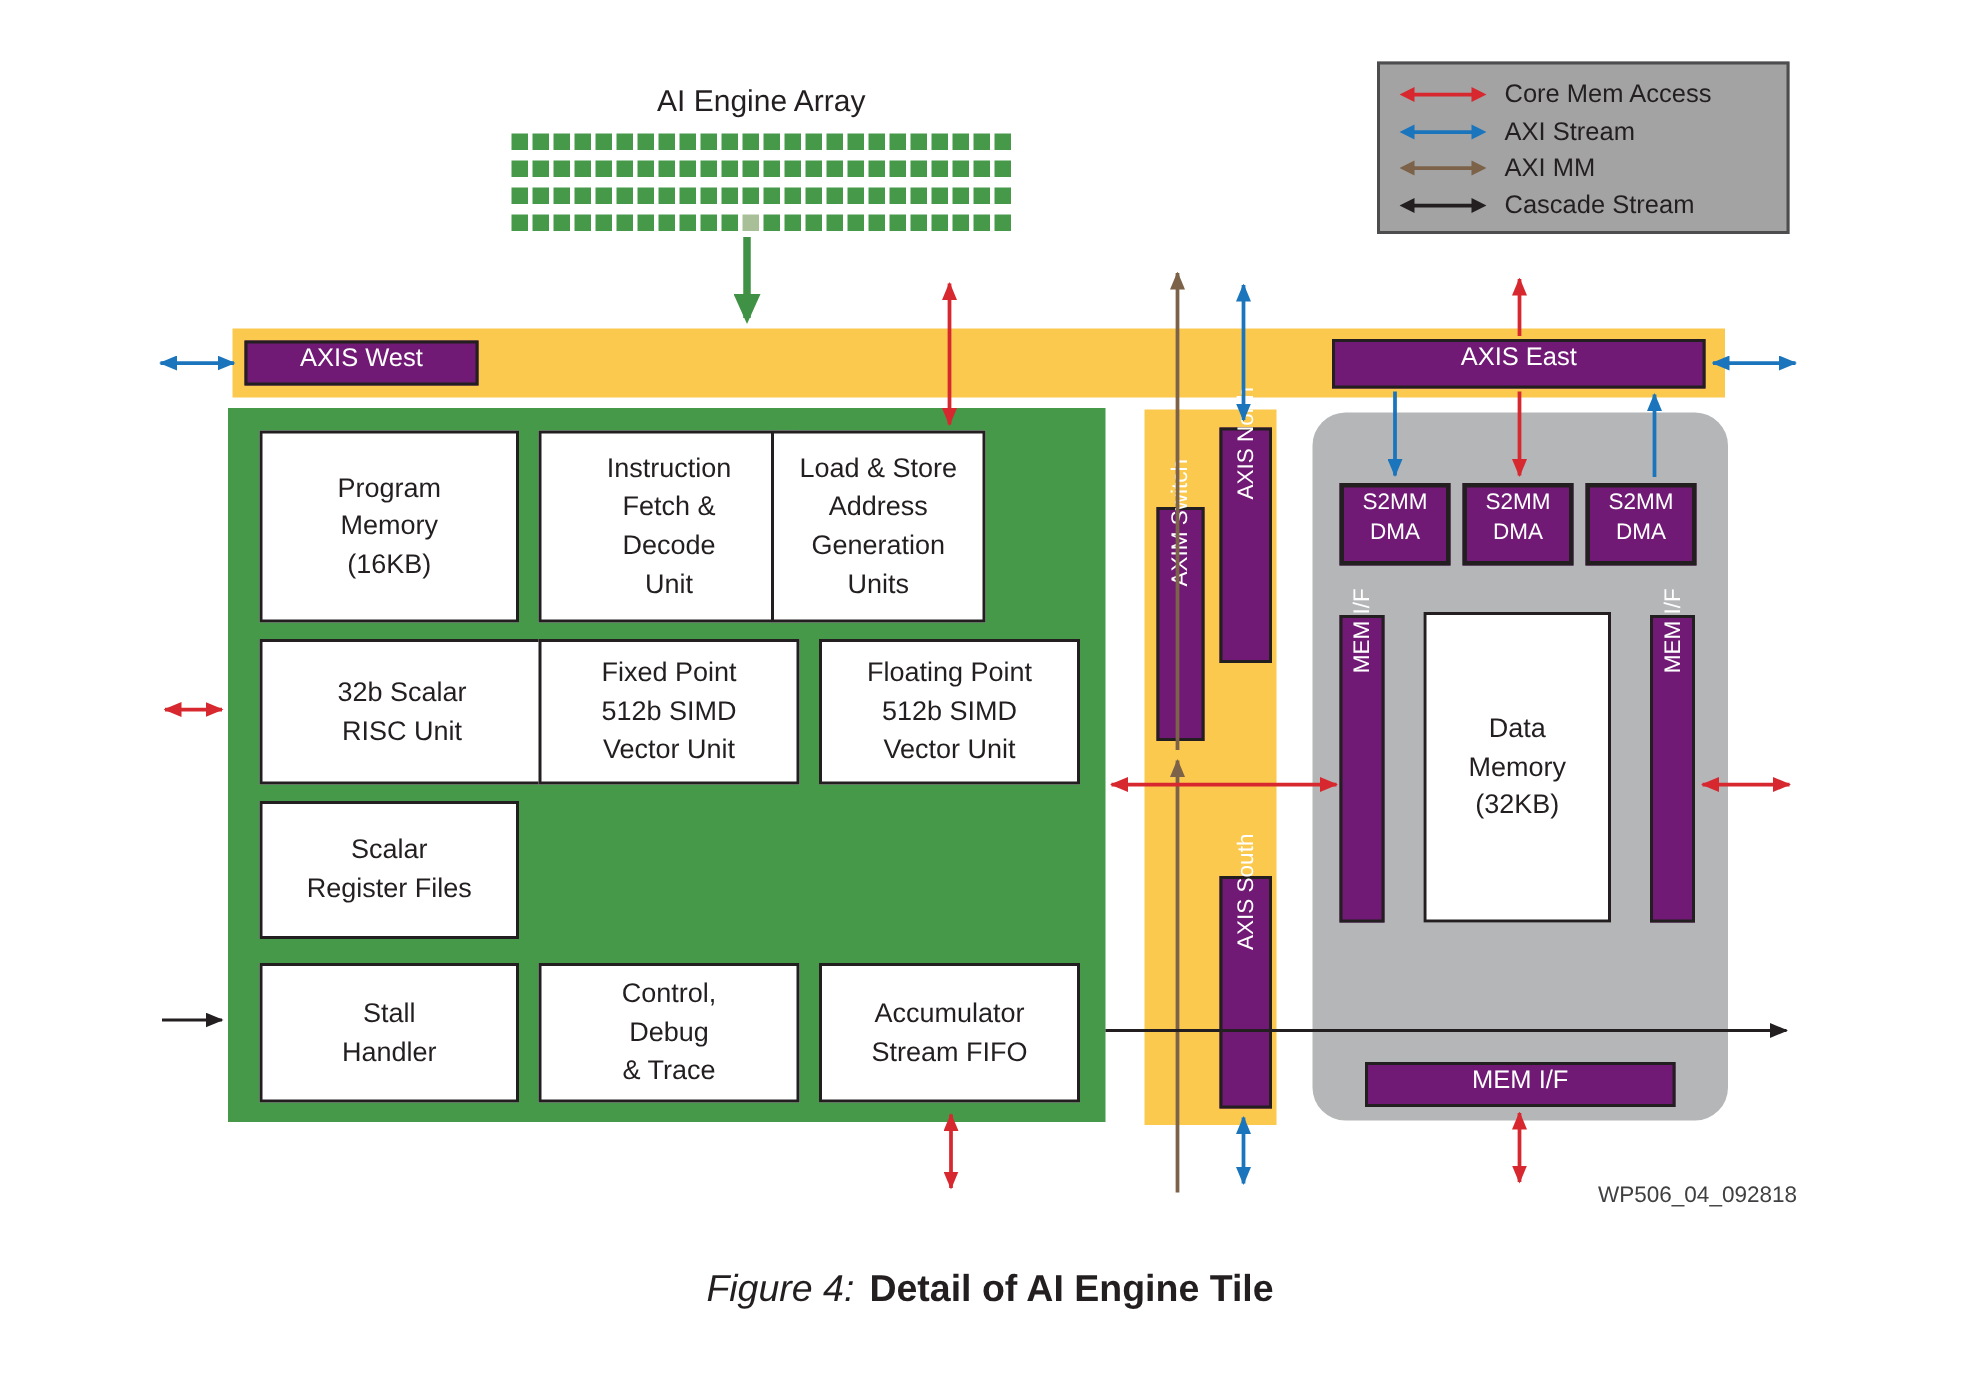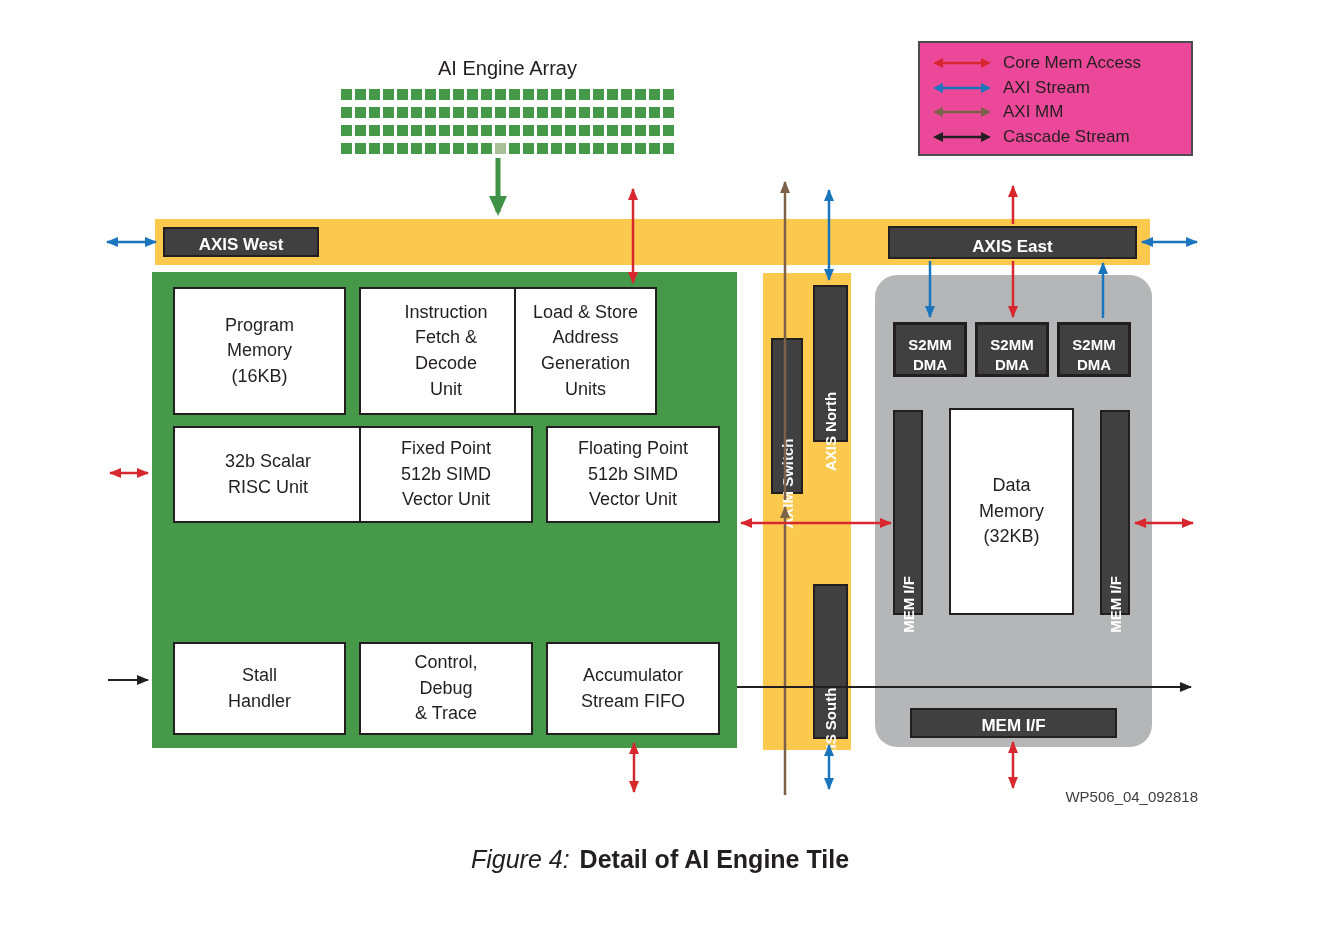--- a/index.html
+++ b/index.html
@@ -11,31 +11,31 @@
   .abs { position:absolute; }
 
   
   .diagram-title { font-size:20px; color:#231f20; }
   .caption { font-size:25px; }
   .caption .fig { font-style:italic; font-weight:normal; }
   .caption .cap { font-weight:bold; margin-left:10px; }
   .doc-id { font-size:15px; color:#404042; }
 
   
-  .legend { border:2px solid #4d4d4f; background:#ec4899; }
+  .legend { border:2px solid #4d4d4f; background:#a3a3a3; }
   .legend-row { display:flex; align-items:center; height:24.5px; padding-left:13px; }
   .legend-label { font-size:17px; margin-left:12px; }
 
   
   .ybar { background:#fcc94f; }
 
   
   .dark-box {
-    background:#404040; border:2.5px solid #231f20; color:#ffffff;
-    font-weight:bold; display:flex; align-items:flex-end; justify-content:center;
+    background:#701a75; border:2.5px solid #231f20; color:#ffffff;
+    font-weight:normal; display:flex; align-items:flex-start; justify-content:center;
     text-align:center; box-sizing:border-box;
   }
   .dark-box.thick { border-width:3px; }
   .vlabel span { transform:rotate(-90deg); white-space:nowrap; display:block; }
 
   
   .green-block { background:#47994a; }
   .gray-block { background:#b5b6b8; border-radius:22px; }
 
   
@@ -232,20 +232,24 @@
     <span data-bind="core.fixed_point">Fixed Point
 512b SIMD
 Vector Unit</span>
   </div>
   <div class="abs white-box" style="left:546px; top:426px; width:174px; height:97px;">
     <span data-bind="core.floating_point">Floating Point
 512b SIMD
 Vector Unit</span>
   </div>
 
+  <div class="abs white-box" style="left:173px; top:534px; width:173px; height:92px;">
+    <span data-bind="core.scalar_reg">Scalar
+Register Files</span>
+  </div>
 
   <div class="abs white-box" style="left:173px; top:642px; width:173px; height:93px;">
     <span data-bind="core.stall_handler">Stall
 Handler</span>
   </div>
   <div class="abs white-box" style="left:359px; top:642px; width:174px; height:93px;">
     <span data-bind="core.control_debug">Control,
 Debug
 &amp; Trace</span>
   </div>

